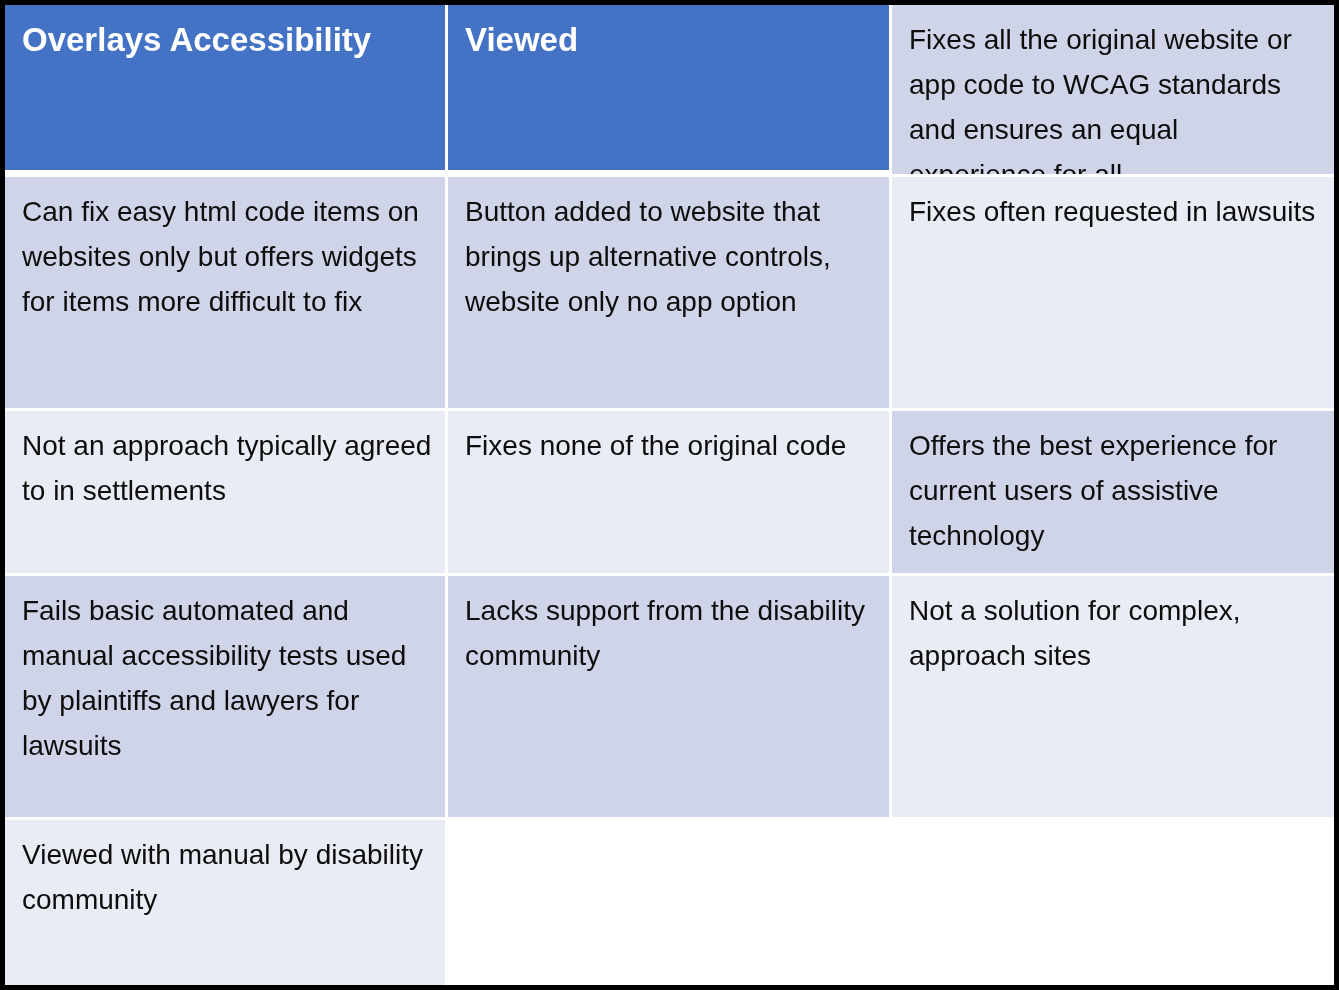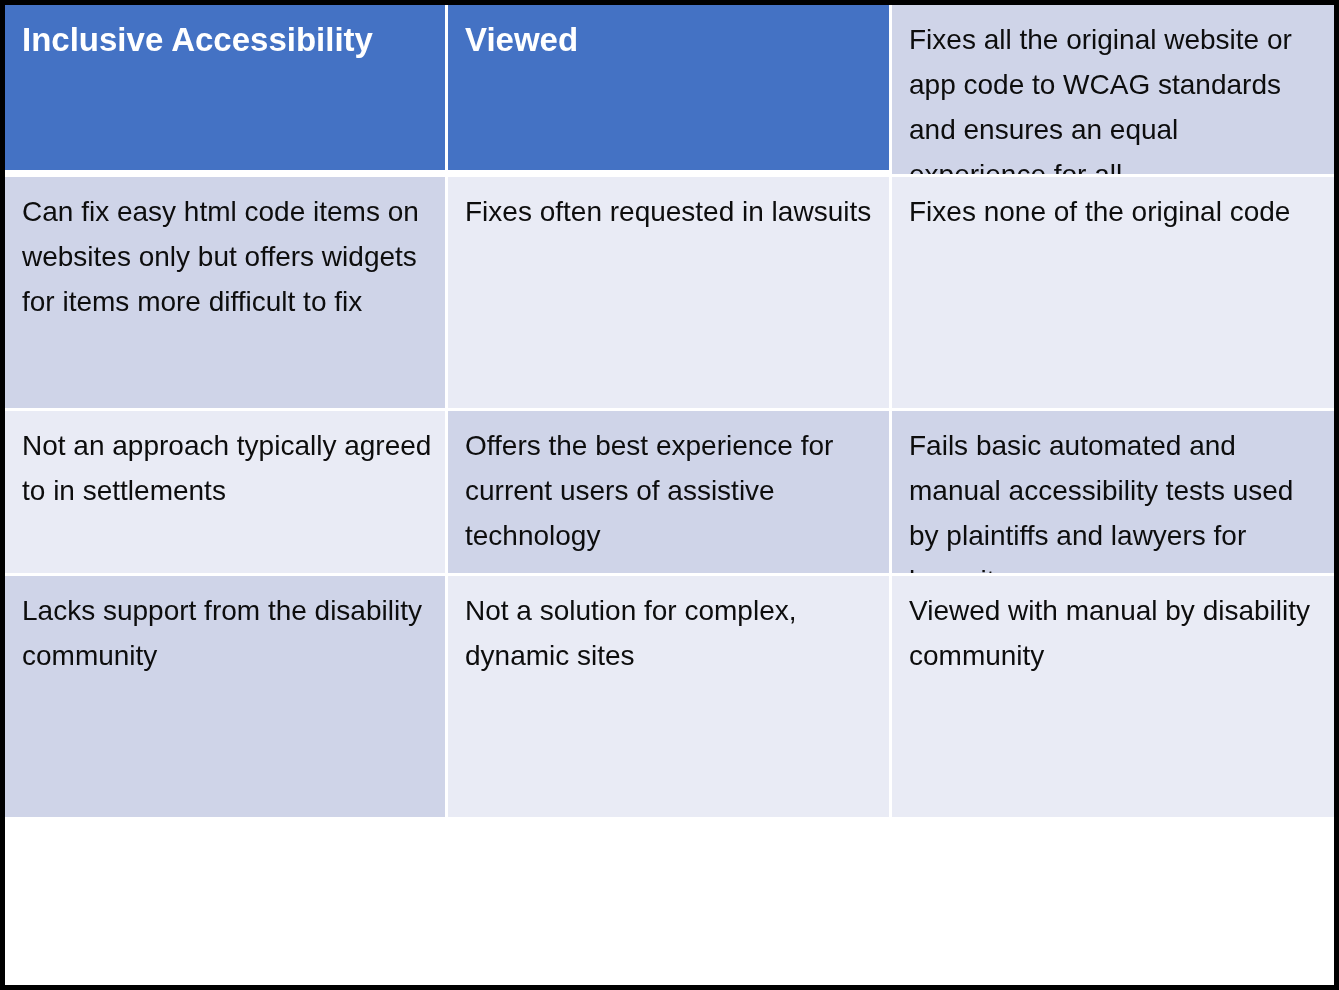--- a/index.html
+++ b/index.html
@@ -51,31 +51,32 @@
   }
   .band-primary{background:var(--band-primary);}
   .band-secondary{background:var(--band-secondary);}
 </style>
 </head>
 <body>
 
 <div class="table-wrap">
   <div class="grid">
 
-    <div class="cell header">Inclusive Accessibility</div>
+    <div class="cell header">Overlays Accessibility</div>
     <div class="cell header">Viewed</div>
 
     <div class="cell body band-primary">Fixes all the original website or app code to WCAG standards and ensures an equal experience for all</div>
     <div class="cell body band-primary">Can fix easy html code items on websites only but offers widgets for items more difficult to fix</div>
+    <div class="cell body band-primary">Button added to website that brings up alternative controls, website only no app option</div>
 
     <div class="cell body band-secondary">Fixes often requested in lawsuits</div>
+    <div class="cell body band-secondary">Not an approach typically agreed to in settlements</div>
     <div class="cell body band-secondary">Fixes none of the original code</div>
-    <div class="cell body band-secondary">Not an approach typically agreed to in settlements</div>
 
     <div class="cell body band-primary">Offers the best experience for current users of assistive technology</div>
     <div class="cell body band-primary">Fails basic automated and manual accessibility tests used by plaintiffs and lawyers for lawsuits</div>
     <div class="cell body band-primary">Lacks support from the disability community</div>
 
-    <div class="cell body band-secondary">Not a solution for complex, dynamic sites</div>
+    <div class="cell body band-secondary">Not a solution for complex, approach sites</div>
     <div class="cell body band-secondary">Viewed with manual by disability community</div>
 
   </div>
 </div>
 
 </body></html>

